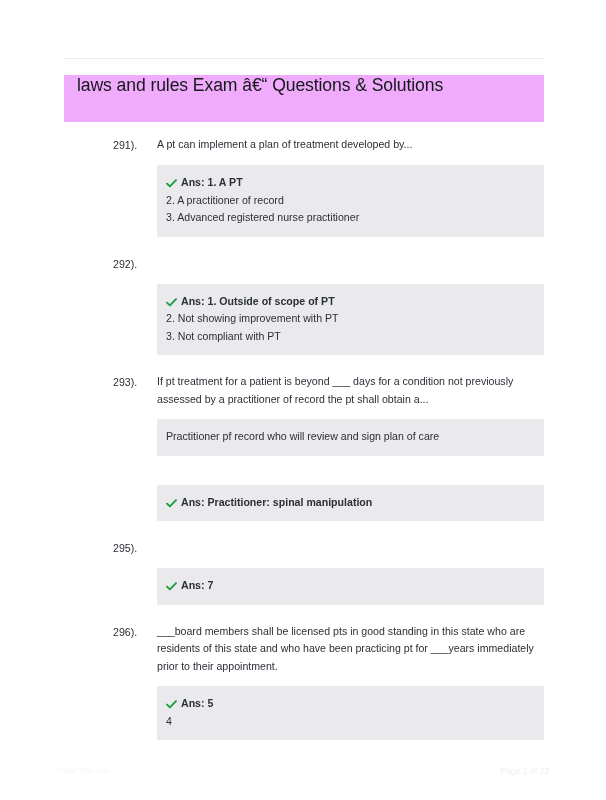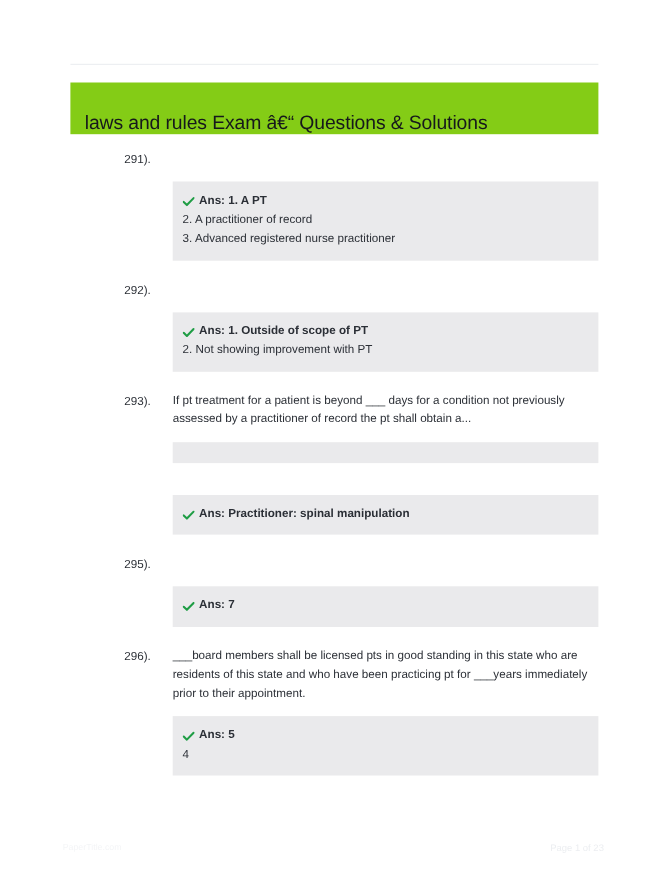--- a/index.html
+++ b/index.html
@@ -32,23 +32,23 @@
     height: 1px;
     background: #eceef1;
   }
 
   .title-band {
     position: absolute;
     left: 64px;
     top: 75px;
     width: 480px;
     height: 47px;
-    background: #84cc16;
+    background: #f0abfc;
     display: flex;
-    align-items: flex-end;
+    align-items: flex-start;
   }
   .title-text {
     padding-left: 13px;
     font-size: 17.6px;
     line-height: 1.2;
     color: #16181c;
     letter-spacing: -0.1px;
     white-space: nowrap;
   }
 
@@ -152,48 +152,51 @@
   <div class="top-rule"></div>
 
   <div class="title-band">
     <div class="title-text">laws and rules Exam â€“ Questions &amp; Solutions</div>
   </div>
 
   <div class="content">
       <div class="qblock">
         <div class="qrow">
           <div class="qnum">291).</div>
+          <div class="qtext">A pt can implement a plan of treatment developed by...</div>
         </div>
         <div class="ansbox">
           <div class="ansline first"><span class="check-icon"><svg width="11" height="9" viewBox="0 0 11 9" xmlns="http://www.w3.org/2000/svg">
                 <path d="M1 4.6 L3.9 7.4 L10 1.1" fill="none" stroke="#1f9d45" stroke-width="1.9" stroke-linecap="round" stroke-linejoin="round"></path>
               </svg></span><span>Ans: 1. A PT</span></div>
           <div class="ansline">2. A practitioner of record</div>
           <div class="ansline">3. Advanced registered nurse practitioner</div>
         </div>
       </div>
       <div class="spacer"></div>
       <div class="qblock">
         <div class="qrow">
           <div class="qnum">292).</div>
         </div>
         <div class="ansbox">
           <div class="ansline first"><span class="check-icon"><svg width="11" height="9" viewBox="0 0 11 9" xmlns="http://www.w3.org/2000/svg">
                 <path d="M1 4.6 L3.9 7.4 L10 1.1" fill="none" stroke="#1f9d45" stroke-width="1.9" stroke-linecap="round" stroke-linejoin="round"></path>
               </svg></span><span>Ans: 1. Outside of scope of PT</span></div>
           <div class="ansline">2. Not showing improvement with PT</div>
+          <div class="ansline">3. Not compliant with PT</div>
         </div>
       </div>
       <div class="spacer"></div>
       <div class="qblock">
         <div class="qrow">
           <div class="qnum">293).</div>
           <div class="qtext">If pt treatment for a patient is beyond ___ days for a condition not previously assessed by a practitioner of record the pt shall obtain a...</div>
         </div>
         <div class="ansbox">
+          <div class="ansline">Practitioner pf record who will review and sign plan of care</div>
         </div>
       </div>
       <div class="spacer"></div>
       <div class="qblock">
         <div class="ansbox">
           <div class="ansline first"><span class="check-icon"><svg width="11" height="9" viewBox="0 0 11 9" xmlns="http://www.w3.org/2000/svg">
                 <path d="M1 4.6 L3.9 7.4 L10 1.1" fill="none" stroke="#1f9d45" stroke-width="1.9" stroke-linecap="round" stroke-linejoin="round"></path>
               </svg></span><span>Ans: Practitioner: spinal manipulation</span></div>
         </div>
       </div>

